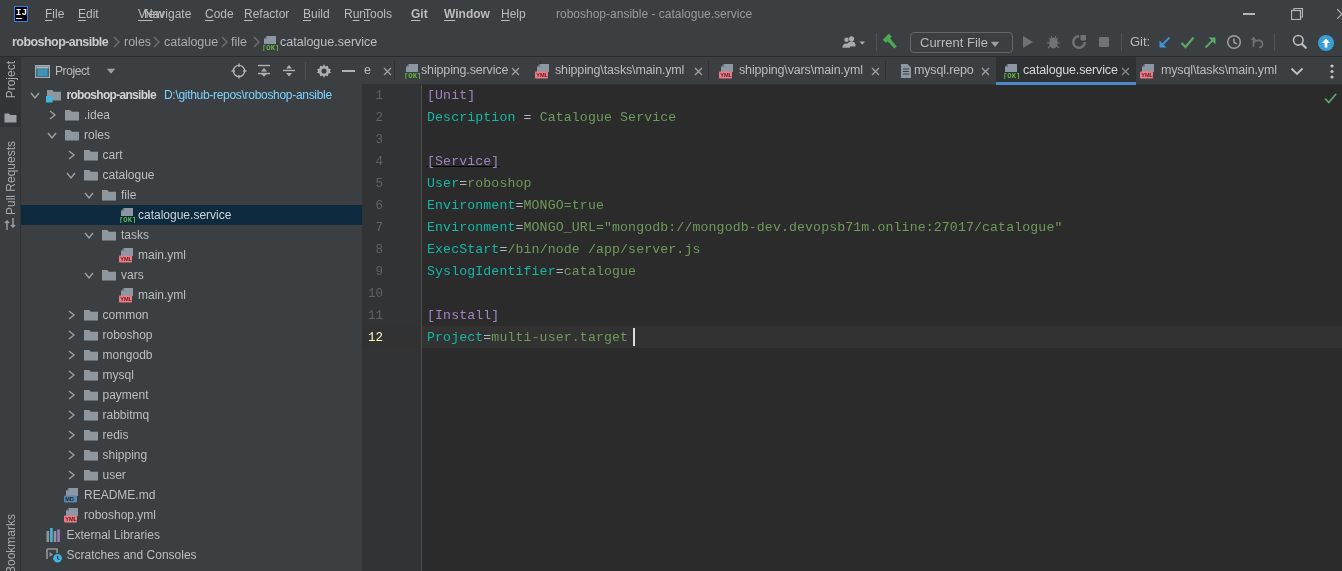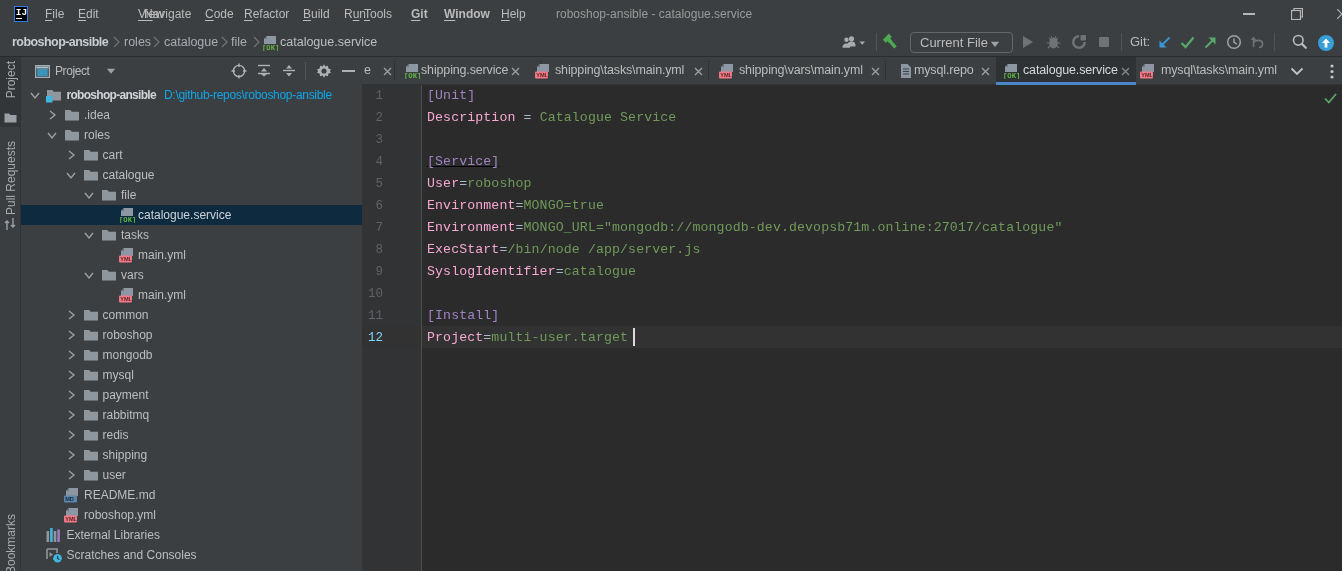--- a/index.html
+++ b/index.html
@@ -31,21 +31,21 @@
 
   
   #editor { left:362px; top:57px; width:980px; height:514px; background:#2b2b2b; }
   #tabbar { position:absolute; left:0; top:0; width:980px; height:28px; background:#3c3f41; border-bottom:1px solid #323232; }
   .tab { position:absolute; top:0; height:27px; line-height:27px; font-size:12.5px; color:#bbbbbb; letter-spacing:-0.15px; }
   .tabsep { position:absolute; top:4px; width:1px; height:19px; background:#323232; }
   #gutter { position:absolute; left:0; top:28px; width:59px; height:486px; background:#313335; }
   .lnum { position:absolute; left:0; width:21px; height:22px; line-height:22px; text-align:right; color:#606366; font-family:"Liberation Mono", monospace; font-size:12.5px; }
   .cline { position:absolute; left:0; top:269px; width:980px; height:22px; background:#323232; }
   .code { position:absolute; left:65px; height:22px; line-height:22px; font-family:"Liberation Mono", monospace; font-size:13.2px; letter-spacing:0.13px; white-space:pre; }
-  .o { color:#f9a8d4; } .g { color:#6f9a5a; } .p { color:#a183c4; } .w { color:#a9b7c6; }
+  .o { color:#14b8a6; } .g { color:#6f9a5a; } .p { color:#a183c4; } .w { color:#a9b7c6; }
 
   svg { display:block; }
 </style>
 </head>
 <body>
 <div id="page">
 
   <div class="abs" id="titlebar">
 
     <div class="abs" style="left:13.5px; top:5.5px; width:14.5px; height:16px; background:#000000; border:1.6px solid #2b80ec;">
@@ -213,21 +213,21 @@
 
       <div class="treerow" style="top:28px;">
         <svg class="abs" style="left:8px; top:4px;" width="12" height="12" viewBox="0 0 12 12">
           <path d="M2 4 L6 9 L10 4" stroke="#9da1a4" stroke-width="1.4" fill="none"></path>
         </svg>
         <svg class="abs" style="left:25px; top:2px;" width="16" height="16" viewBox="0 0 16 16">
           <path d="M1 3 H6.2 L7.8 4.8 H15 V13.5 H1 Z" fill="#8f979e"></path>
           <rect x="0" y="9" width="6.5" height="6.5" fill="#40b6e0"></rect>
         </svg>
         <span class="lbl" style="left:45.5px; color:#d0d4d8; font-weight:bold; letter-spacing:-0.7px;">roboshop-ansible</span>
-        <span class="lbl" style="left:143.0px; color:#0ea5e9; letter-spacing:-0.3px;">D:\github-repos\roboshop-ansible</span>
+        <span class="lbl" style="left:143.0px; color:#7dd3fc; letter-spacing:-0.3px;">D:\github-repos\roboshop-ansible</span>
       </div>
       <div class="treerow" style="top:48px;">
         <svg class="abs" style="left:25px; top:4px;" width="12" height="12" viewBox="0 0 12 12">
           <path d="M4 2 L9 6 L4 10" stroke="#9da1a4" stroke-width="1.4" fill="none"></path>
         </svg>
         <svg class="abs" style="left:43px; top:2px;" width="16" height="16" viewBox="0 0 16 16">
           <path d="M1 3 H6.2 L7.8 4.8 H15 V13.5 H1 Z" fill="#8f979e"></path>
         </svg>
         <span class="lbl" style="left:63px;">.idea</span>
       </div>
@@ -523,21 +523,21 @@
       <div class="code" style="top:138px;"><span class="o">Environment</span><span class="w">=</span><span class="g">MONGO=true</span></div>
       <div class="lnum" style="top:160px; color:#606366;">7</div>
       <div class="code" style="top:160px;"><span class="o">Environment</span><span class="w">=</span><span class="g">MONGO_URL="mongodb://mongodb-dev.devopsb71m.online:27017/catalogue"</span></div>
       <div class="lnum" style="top:182px; color:#606366;">8</div>
       <div class="code" style="top:182px;"><span class="o">ExecStart</span><span class="w">=</span><span class="g">/bin/node /app/server.js</span></div>
       <div class="lnum" style="top:204px; color:#606366;">9</div>
       <div class="code" style="top:204px;"><span class="o">SyslogIdentifier</span><span class="w">=</span><span class="g">catalogue</span></div>
       <div class="lnum" style="top:226px; color:#606366;">10</div>
       <div class="lnum" style="top:248px; color:#606366;">11</div>
       <div class="code" style="top:248px;"><span class="p">[Install]</span></div>
-      <div class="lnum" style="top:270px; color:#7dd3fc;">12</div>
+      <div class="lnum" style="top:270px; color:#fef9c3;">12</div>
       <div class="code" style="top:270px;"><span class="o">Project</span><span class="w">=</span><span class="g">multi-user.target</span></div>
       </div>
 
     <div class="abs" style="left:271px; top:271px; width:1.8px; height:18px; background:#d8dadc;"></div>
 
     <svg class="abs" style="left:962px; top:36px;" width="13" height="11" viewBox="0 0 13 11">
       <path d="M1 5.5 L4.8 9.5 L12 1" stroke="#59a869" stroke-width="1.8" fill="none"></path>
     </svg>
   </div>
 

